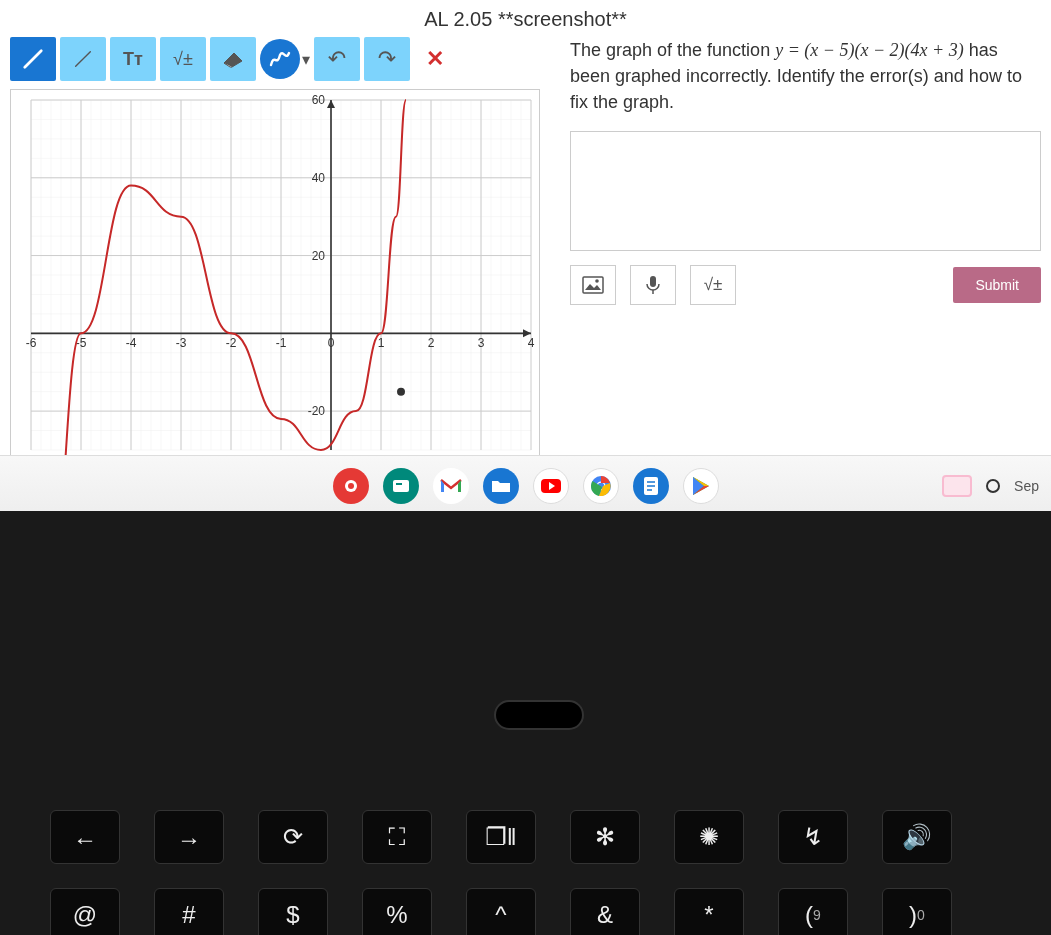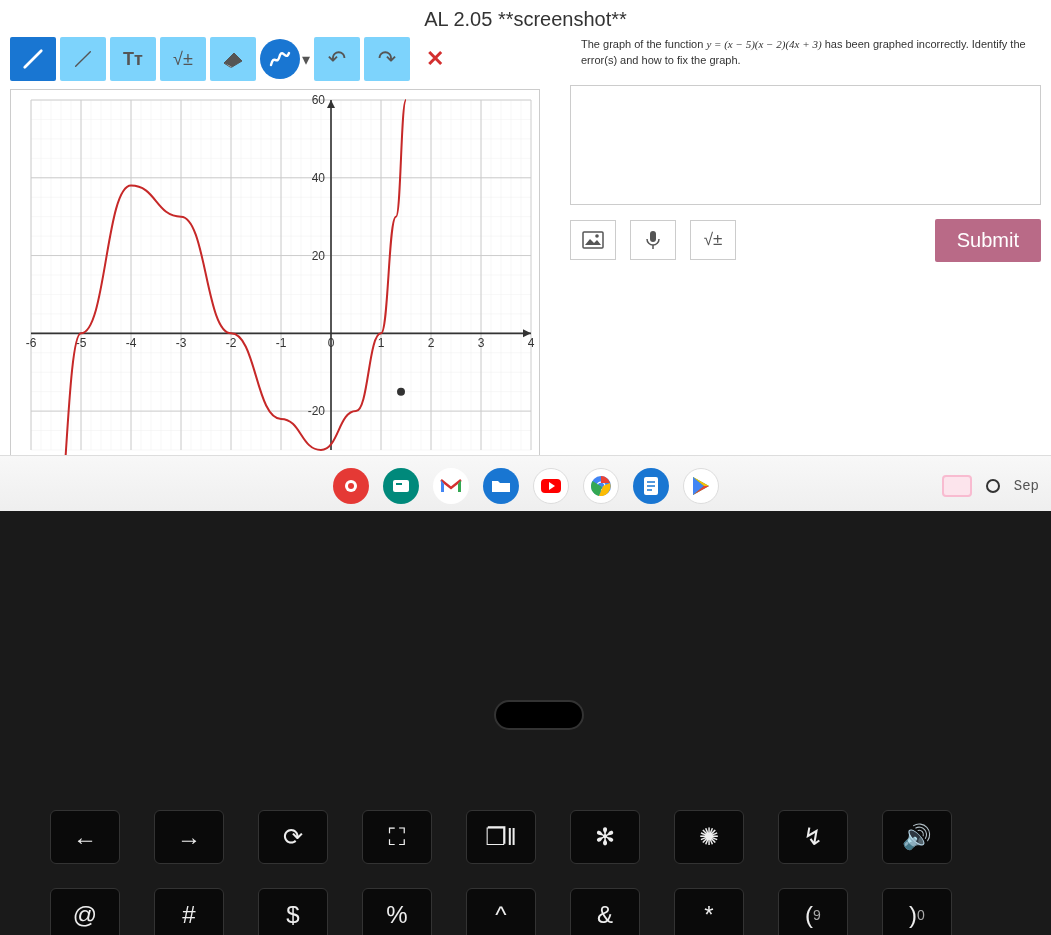--- a/index.html
+++ b/index.html
@@ -67,25 +67,24 @@
     cursor: pointer;
   }
   .graph-area {
     width: 530px;
     height: 380px;
     border: 1px solid #ccc;
     position: relative;
     background: #fff;
   }
   .question-text {
-    font-size: 11px;
+    font-size: 18px;
     color: #333;
     line-height: 1.45;
     padding: 2px 4px 10px 0;
-    margin-left: 11px;
   }
   .question-text .math-i { font-style: italic; font-family: 'Times New Roman', serif; }
   .answer-box {
     width: 100%;
     min-height: 120px;
     border: 1px solid #ccc;
     background: #fff;
     margin-top: 6px;
     margin-bottom: 14px;
     padding: 8px;
@@ -104,37 +103,36 @@
     cursor: pointer;
     font-size: 17px;
     color: #555;
   }
   .submit-btn {
     margin-left: auto;
     background: #b96a87;
     color: #fff;
     border: none;
     padding: 10px 22px;
-    font-size: 20px;
+    font-size: 14px;
     cursor: pointer;
     border-radius: 2px;
   }
   
   .shelf {
     position: absolute;
     top: 455px;
     left: 0; right: 0;
     height: 60px;
     background: linear-gradient(#f8f8f8, #eee);
     display: flex;
     align-items: center;
     justify-content: center;
     gap: 14px;
     border-top: 1px solid #ddd;
-    font-family: Liberation Mono, monospace;
   }
   .shelf-icon {
     width: 36px; height: 36px; border-radius: 50%;
     display:flex; align-items:center; justify-content:center;
     font-size: 18px; color:#fff; cursor:pointer;
   }
   .shelf-right {
     position:absolute; right:12px; display:flex; align-items:center; gap:14px;
     color:#555; font-size:14px;
   }

